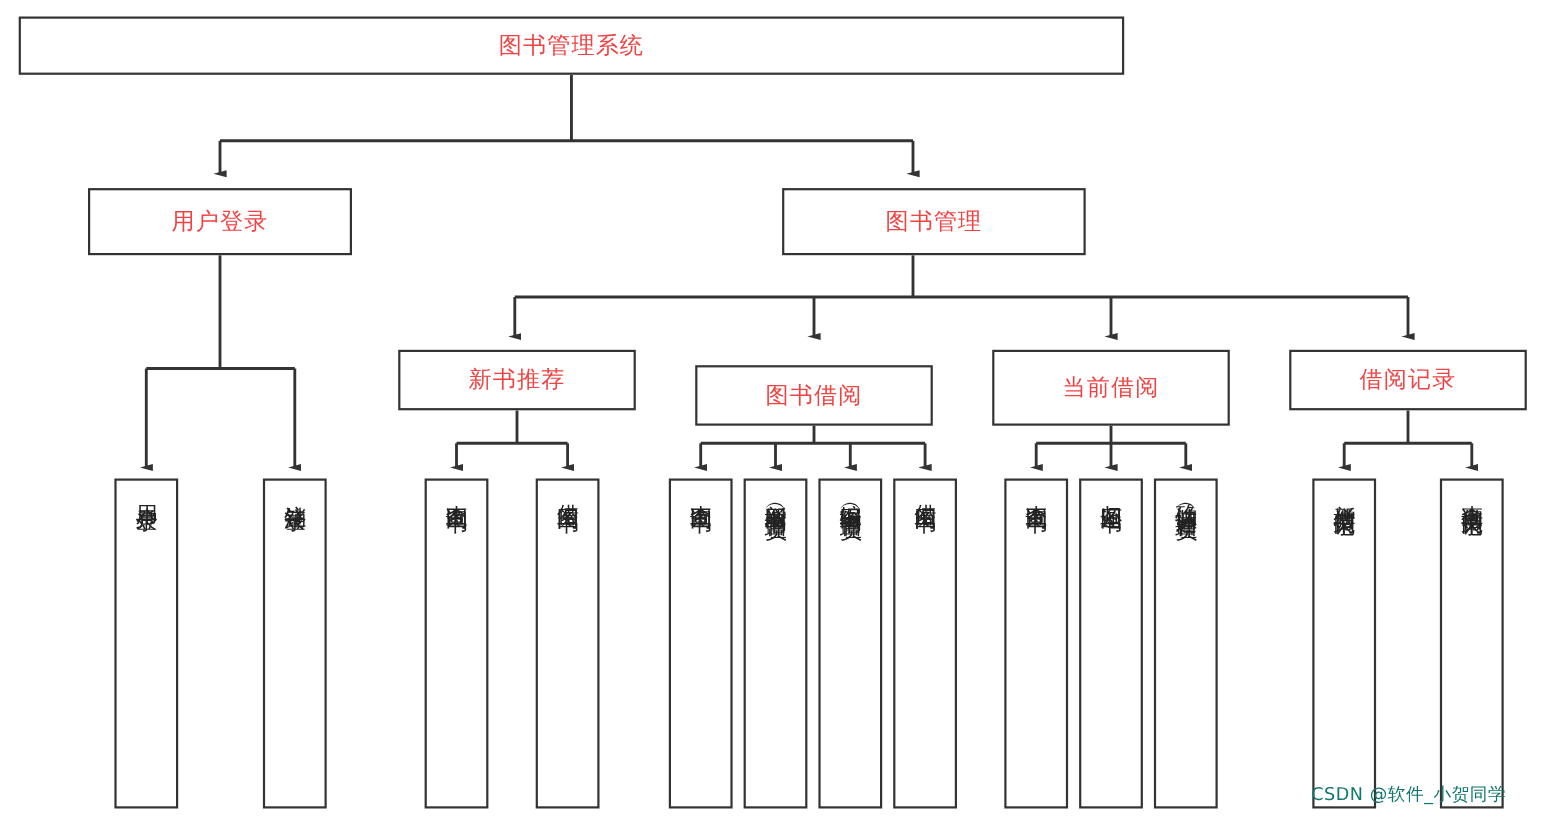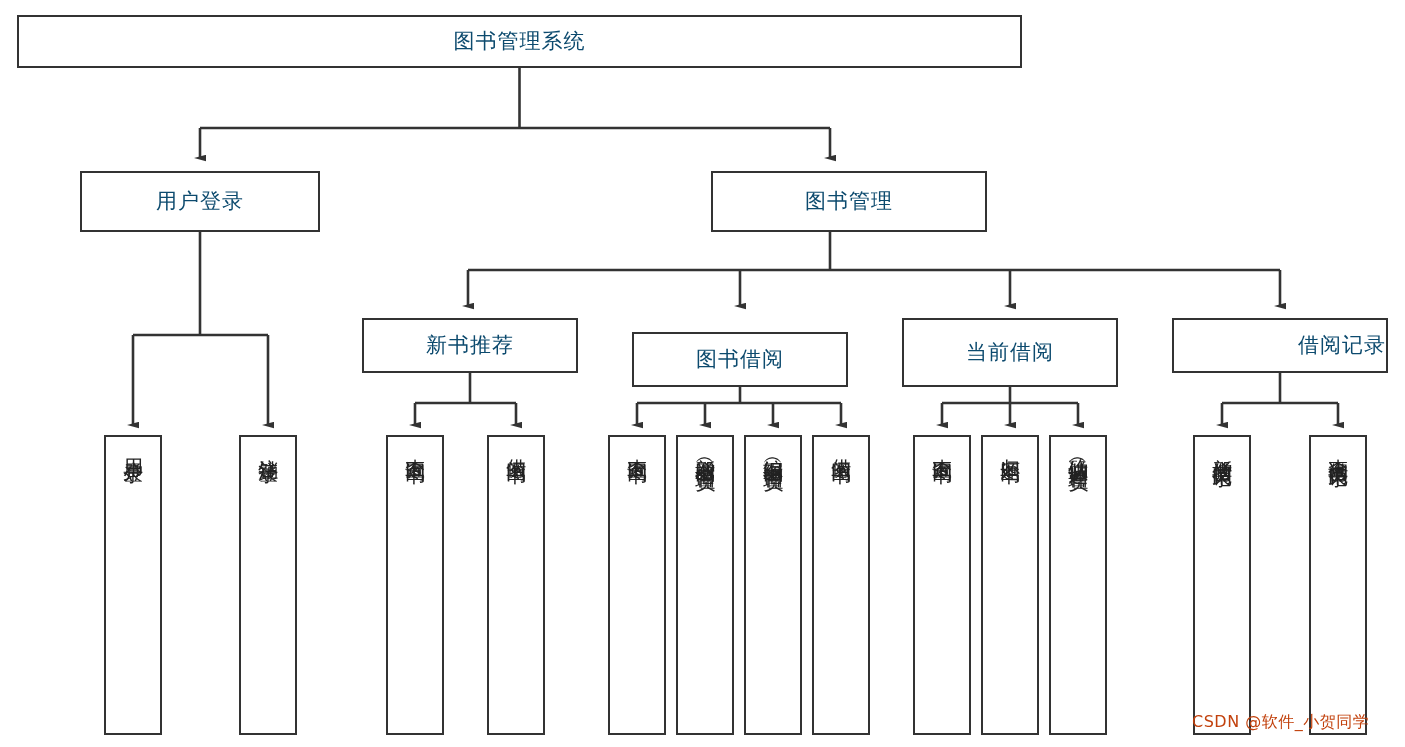--- a/index.html
+++ b/index.html
@@ -30,21 +30,21 @@
     position: absolute;
     box-sizing: border-box;
     border: 2px solid #333333;
     background: #ffffff;
     display: flex;
     align-items: center;
     justify-content: center;
   }
   .node-label-h {
     font-size: 21px;
-    color: #0c4a6e;
+    color: #ef4444;
     letter-spacing: 1px;
     white-space: nowrap;
     line-height: 1;
   }
   .node-label-v {
     writing-mode: vertical-rl;
     text-orientation: upright;
     font-size: 20px;
     color: #222222;
     line-height: 1.18;
@@ -55,21 +55,21 @@
   .leaf-box {
     align-items: flex-start;
     justify-content: center;
     padding-top: 6px;
   }
   .watermark {
     position: absolute;
     left: 1192px;
     top: 712px;
     font-size: 16px;
-    color: #c2410c;
+    color: #0f766e;
     white-space: nowrap;
     letter-spacing: 0.5px;
   }
 </style>
 </head>
 <body>
 
 <div id="diagram-root">
 
   <svg class="canvas" viewBox="0 0 1405 747">
@@ -136,21 +136,21 @@
 
   <div class="node-box" style="left:362px; top:318px; width:216px; height:55px;font-family:Liberation Serif, serif;">
     <span class="node-label-h">新书推荐</span>
   </div>
   <div class="node-box" style="left:632px; top:332px; width:216px; height:55px;">
     <span class="node-label-h">图书借阅</span>
   </div>
   <div class="node-box" style="left:902px; top:318px; width:216px; height:69px;">
     <span class="node-label-h">当前借阅</span>
   </div>
-  <div class="node-box" style="left:1172px; top:318px; width:216px; height:55px;justify-content:flex-end;">
+  <div class="node-box" style="left:1172px; top:318px; width:216px; height:55px;">
     <span class="node-label-h">借阅记录</span>
   </div>
 
   <div class="node-box leaf-box" style="left:104px; top:435px; width:58px; height:300px;">
     <span class="node-label-v">用户登录</span>
   </div>
   <div class="node-box leaf-box" style="left:239px; top:435px; width:58px; height:300px;">
     <span class="node-label-v">注销登录</span>
   </div>
 

